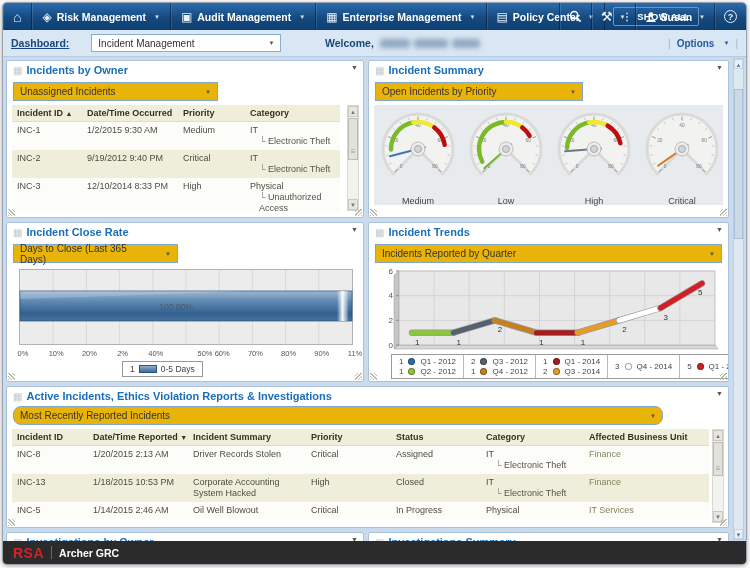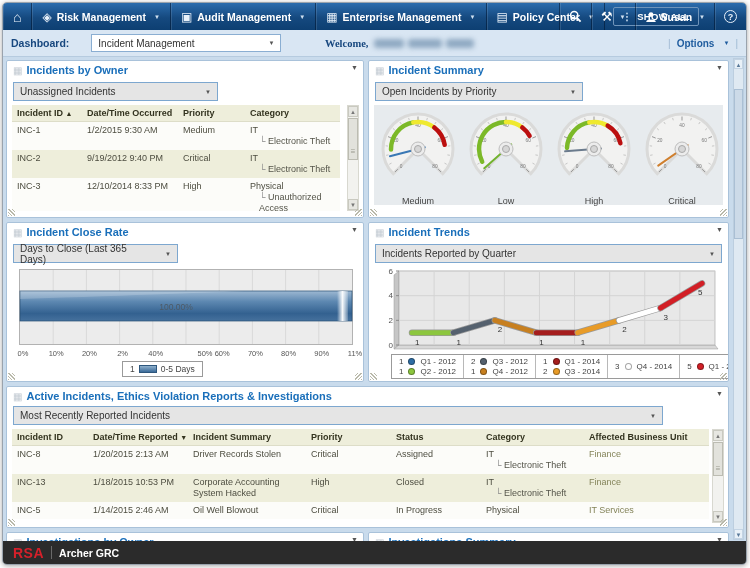--- a/index.html
+++ b/index.html
@@ -25,41 +25,41 @@
   .nav-right { position:absolute; right:0; top:0; height:27px; display:flex; align-items:stretch; }
   .nav-ic { display:flex; align-items:center; padding:0 9px; border-left:1px solid rgba(0,20,45,.55);
     box-shadow:1px 0 0 rgba(255,255,255,.12) inset; color:#fff; gap:4px; font-size:10.5px;
     font-weight:bold; cursor:pointer; }
   .help-circle { width:13px; height:13px; border:1.4px solid #e8f1fa; border-radius:50%;
     display:flex; align-items:center; justify-content:center; font-size:9px; color:#e8f1fa; font-weight:bold; }
 
   
   .dashbar { position:absolute; left:0; top:27px; right:0; height:27px; background:#d9e6f3;
     border-bottom:1px solid #b6cbdf; display:flex; align-items:center; font-size:10.5px; }
-  .dash-label { color:#17477e; font-weight:bold; margin-left:8px; }
+  .dash-label { color:#17477e; font-weight:bold; margin-left:8px;text-decoration:underline; }
   .dash-select { width:190px; height:18px; background:#fff; border:1px solid #8aaed2;
     margin-left:22px; display:flex; align-items:center; justify-content:space-between;
     padding:0 6px; font-size:10px; color:#333; cursor:pointer; }
   .dash-select .caret { color:#555; }
-  .welcome { position:absolute; left:322px; display:flex; align-items:center;font-family:Liberation Serif, serif; }
+  .welcome { position:absolute; left:322px; display:flex; align-items:center; }
   .welcome-label { color:#17477e; font-weight:bold; }
   .blur-name { display:flex; gap:4px; margin-left:6px; filter:blur(2.5px); }
   .blur-name span { display:block; height:9px; border-radius:3px; background:#8fa9c2; }
   .options { position:absolute; right:8px; display:flex; align-items:center; gap:6px;
     color:#1f5c9e; font-weight:bold; font-size:10px; cursor:pointer; }
   .options .bar { color:#9db8d2; font-weight:normal; }
 
   
   .content { position:absolute; left:0; top:54px; right:0; bottom:23px; background:#c9dbec; }
   .panel { position:absolute; background:#fff; border:1px solid #a9c2da; border-radius:2px; overflow:hidden; }
   .panel-title { position:absolute; left:6px; top:3px; display:flex; align-items:center; gap:4px;
     color:#1a6fba; font-weight:bold; font-size:11px; white-space:nowrap; }
   .grid-ic { color:#c2cad2; font-size:10px; font-weight:normal; }
   .panel-caret { position:absolute; right:5px; top:3px; font-size:7px; color:#555; cursor:pointer; }
-  .filter { position:absolute; left:6px; top:21px; height:19px; background:#e5e5e5;
+  .filter { position:absolute; left:6px; top:21px; height:19px; background:#eab308;
     border:1px solid #7da7cf; display:flex; align-items:center; justify-content:space-between;
     padding:4px 6px; font-size:10px; color:#333; cursor:pointer;gap:32px; }
   .filter .caret { color:#555; }
 
   
   table { border-collapse:collapse; table-layout:fixed; width:100%; }
   th { background:#eeeedb; color:#33331f; font-size:9px; text-align:left; padding:3px 5px;
     border-bottom:1px solid #ddddc8; white-space:nowrap; overflow:hidden; }
   td { font-size:9px; color:#4d4d40; padding:3px 5px; vertical-align:top; line-height:11px; }
   tr.alt td { background:#eeeedb; }
@@ -545,21 +545,21 @@
       <div class="grip l"></div>
       <div class="grip r"></div>
     </div>
 
     <div class="panel" style="left:3px; top:329px; width:723px; height:142px;">
       <div class="panel-title">
         <span class="grid-ic">▦</span>
         <span>Active Incidents, Ethics Violation Reports &amp; Investigations</span>
       </div>
       <span class="panel-caret">▼</span>
-      <div class="filter" style="width:650px; top:19px;">
+      <div class="filter" style="width:650px; top:19px;border-radius:8px;">
         <span>Most Recently Reported Incidents</span>
         <span class="caret">▼</span>
       </div>
       <div id="active-table" style="position:absolute; left:5px; top:42px; width:697px; height:94px; overflow:hidden;">
           <table>
             <colgroup>
               <col style="width:76px">
               <col style="width:100px">
               <col style="width:118px">
               <col style="width:85px">

